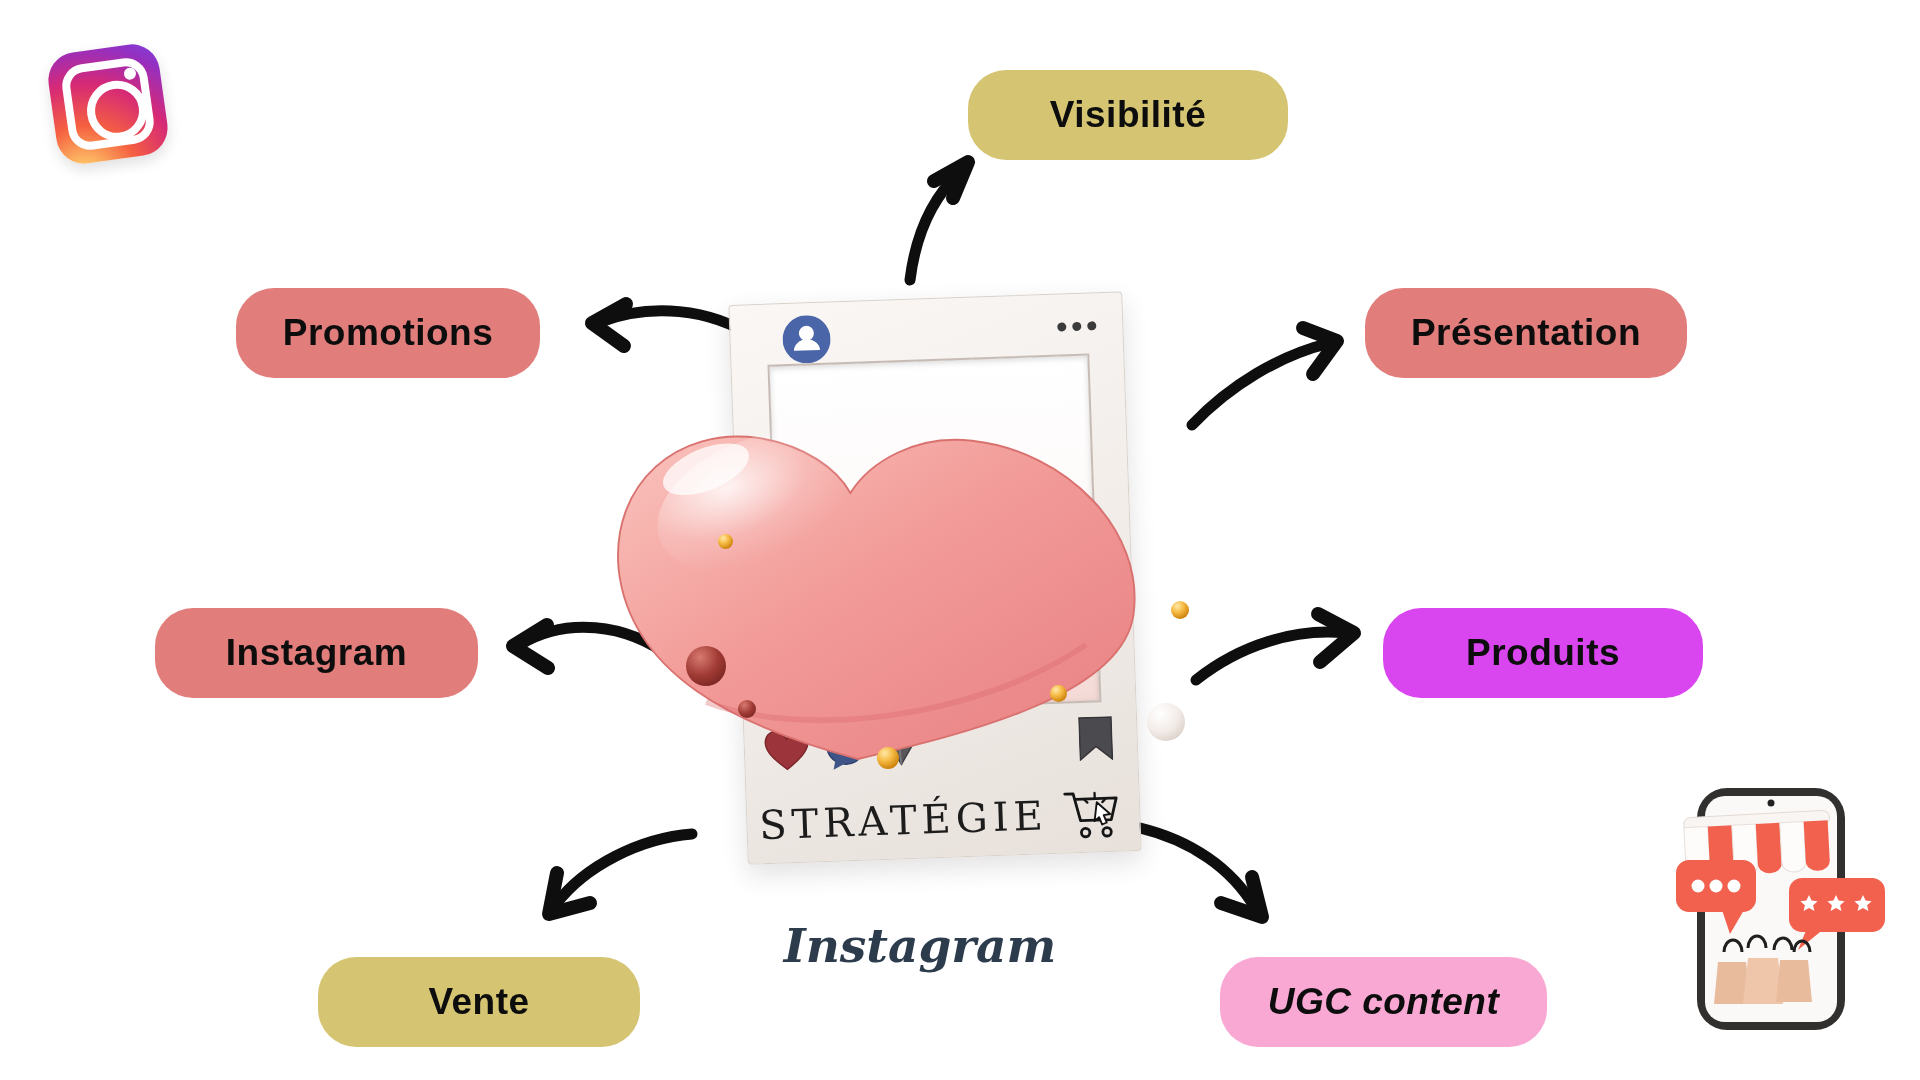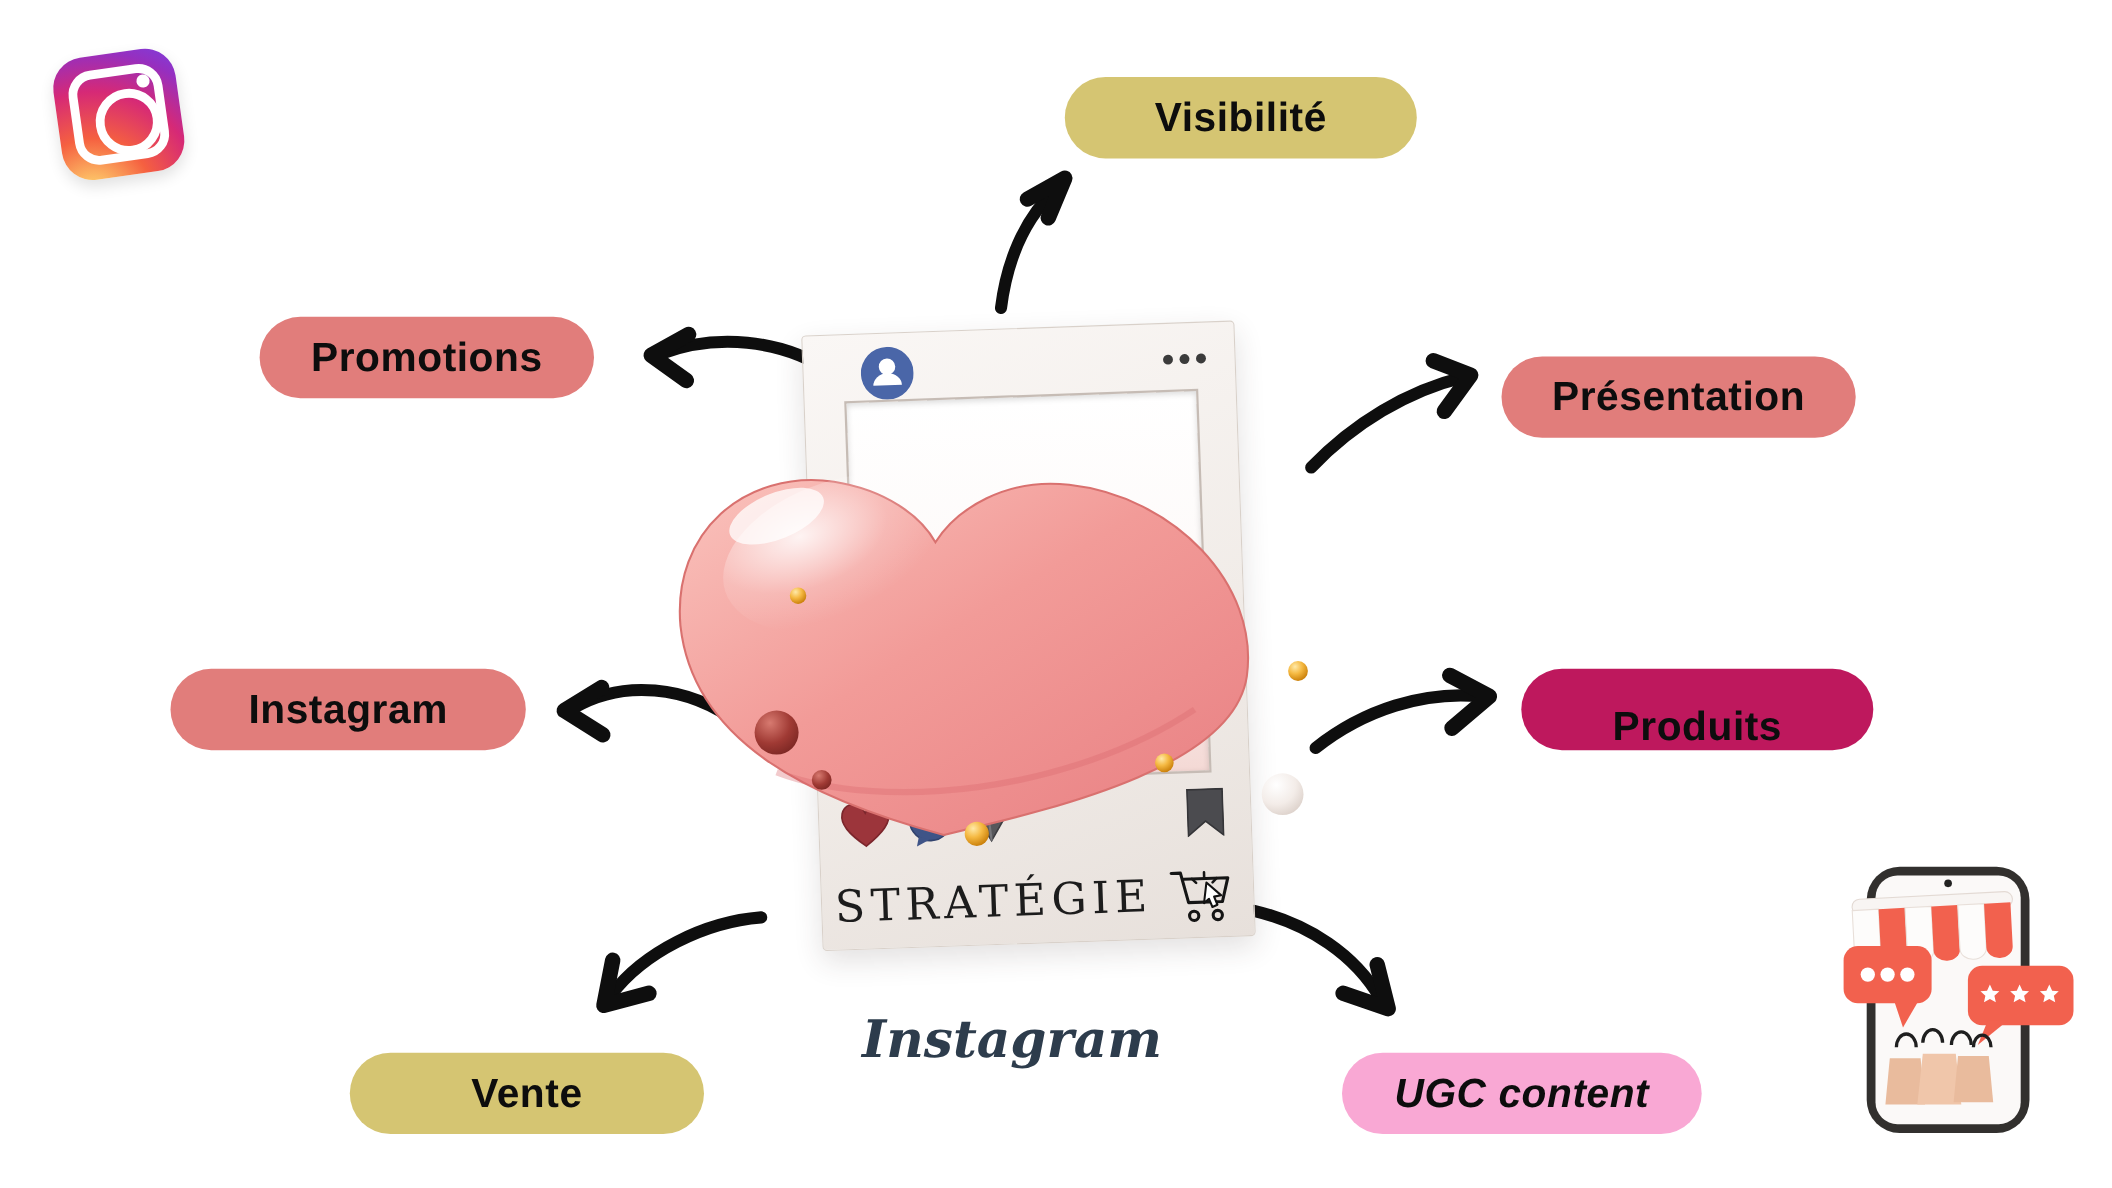--- a/index.html
+++ b/index.html
@@ -1,21 +1,21 @@
 <!DOCTYPE html>
 <html><head>
 <meta charset="utf-8">
 <style>
   html,body{margin:0;padding:0;}
   body{width:1920px;height:1080px;background:#ffffff;overflow:hidden;
        font-family:"Liberation Sans", sans-serif;position:relative;}
   .stage{position:absolute;inset:0;width:1920px;height:1080px;}
 
   
-  .pill{position:absolute;height:74px;border-radius:38px;display:flex;
+  .pill{position:absolute;height:90px;border-radius:38px;display:flex;
         align-items:center;justify-content:center;}
   .pill span{font-weight:700;font-size:37px;color:#0d0d0d;letter-spacing:.5px;}
 
   
   .arrows{position:absolute;left:0;top:0;z-index:1;}
   .arrows path{stroke:#0e0e0e;fill:none;stroke-linecap:round;stroke-linejoin:round;}
   .arrows .shaft{stroke-width:11px;}
   .arrows .head{stroke-width:14px;}
 
   
@@ -106,27 +106,27 @@
     <div class="lens"></div>
     <div class="dot"></div>
   </div>
 
   <div class="pill" style="left: 968px; top: 70px; width: 320px; background: rgb(213, 197, 114);">
       <span>Visibilité</span>
     </div>
   <div class="pill" style="left: 236px; top: 288px; width: 304px; background: rgb(225, 125, 123);">
       <span>Promotions</span>
     </div>
-  <div class="pill" style="left: 1365px; top: 288px; width: 322px; background: rgb(225, 125, 123); margin-top: 36px;">
+  <div class="pill" style="left: 1365px; top: 288px; width: 322px; background: rgb(225, 125, 123);">
       <span>Présentation</span>
     </div>
   <div class="pill" style="left: 155px; top: 608px; width: 323px; background: rgb(225, 125, 123);">
       <span>Instagram</span>
     </div>
-  <div class="pill" style="left: 1383px; top: 608px; width: 320px; background: #be185d; align-items: flex-end;">
+  <div class="pill" style="left: 1383px; top: 608px; width: 320px; background: #d946ef;">
       <span>Produits</span>
     </div>
   <div class="pill" style="left: 318px; top: 957px; width: 322px; background: rgb(213, 197, 114);">
       <span>Vente</span>
     </div>
   <div class="pill" style="left: 1220px; top: 957px; width: 327px; background: #f9a8d4; font-style: italic;">
       <span>UGC content</span>
     </div>
 
   <div class="post-frame">

